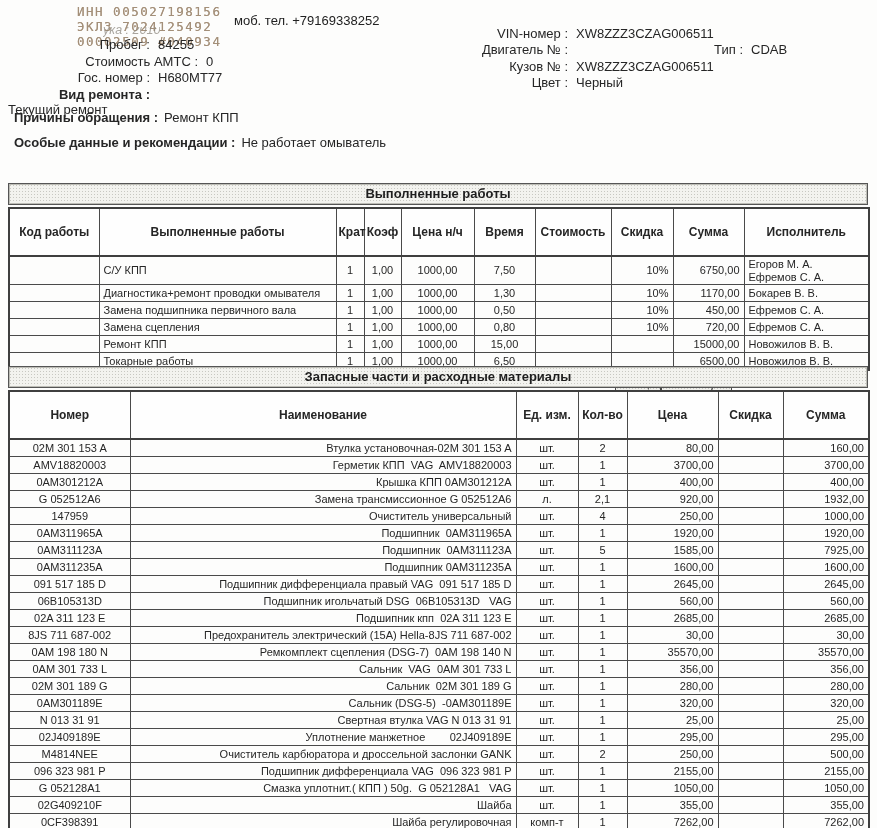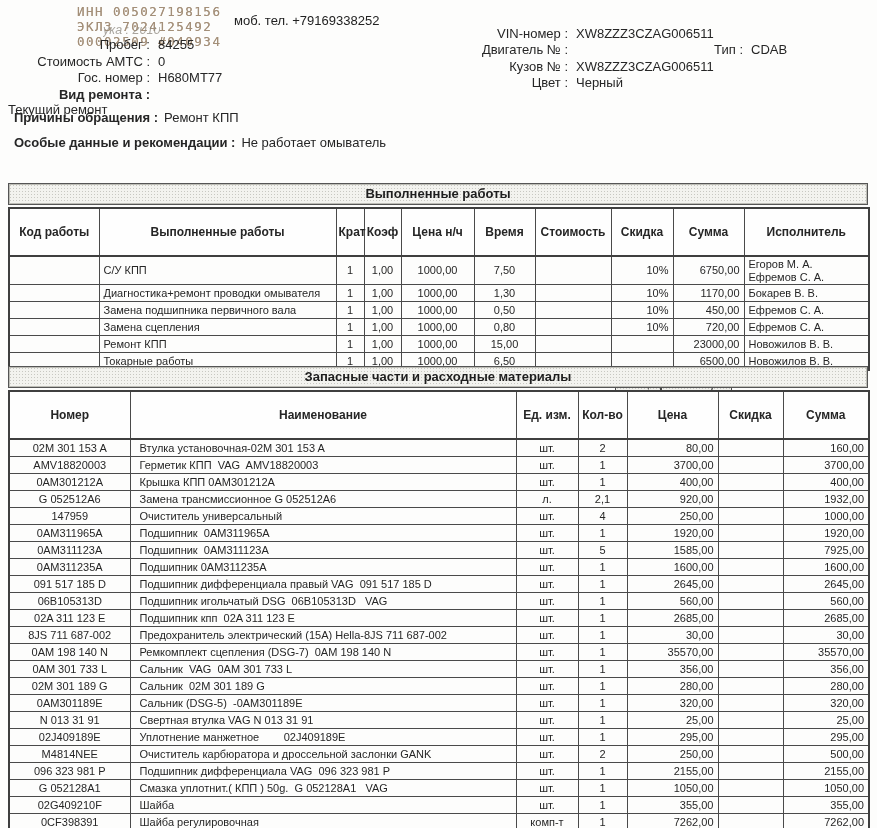--- a/index.html
+++ b/index.html
@@ -37,21 +37,21 @@
   .works td.col-code{text-align:center;}
   .works td.col-name{text-align:left;white-space:pre-wrap;}
   .works td.col-krat,.works td.col-koef,.works td.col-rate,.works td.col-time{text-align:center;}
   .works td.col-cost{text-align:right;}
   .works td.col-discount{text-align:right;}
   .works td.col-sum{text-align:right;}
   .works td.col-executor{text-align:left;white-space:pre-line;}
 
   
   .parts td.col-number{text-align:center;white-space:nowrap;}
-  .parts td.col-name{text-align:left;white-space:pre;padding-left:9px;}
+  .parts td.col-name{text-align:right;white-space:pre;padding-left:9px;}
   .parts td.col-unit,.parts td.col-qty{text-align:center;}
   .parts td.col-price,.parts td.col-discount,.parts td.col-sum{text-align:right;}
 
   
   .totals{display:flex;margin-top:3px;font-size:12px;align-items:stretch;}
   .totals .t-label{font-weight:bold;text-align:right;padding-right:5px;font-size:13px;}
   .t-box{border:1.5px solid #4a4a4a;background-color:#f1f1ed;background-image:radial-gradient(#c8c8c2 0.8px, transparent 0.9px);background-size:3px 3px;padding:2px 4px;box-sizing:border-box;text-align:right;}
   .t-box.center{text-align:center;}
   .t-gap{box-sizing:border-box;}
 </style>
@@ -69,21 +69,21 @@
   <div class="phone">моб. тел. +79169338252</div>
 
   <div class="year-fragment">
       <span>ука : 2010</span>
     </div>
 
   <div class="kv-row left-kv" style="left:0;top:37px;">
     <span class="kv-label">Пробег :</span>
     <span class="kv-value">84255</span>
   </div>
-  <div class="kv-row left-kv" style="left:0;top:54px;">
+  <div class="kv-row left-kv" style="left:0;top:54px;padding-left:48px;">
     <span class="kv-label">Стоимость АМТС :</span>
     <span class="kv-value">0</span>
   </div>
   <div class="kv-row left-kv" style="left:0;top:70px;">
     <span class="kv-label">Гос. номер :</span>
     <span class="kv-value">Н680МТ77</span>
   </div>
   <div class="kv-row left-kv" style="left:0;top:87px;flex-direction:column;">
     <span class="kv-label bold">Вид ремонта :</span>
     <span class="kv-value">Текущий ремонт</span>
@@ -198,21 +198,21 @@
           </tr>
           <tr>
             <td class="col-code"></td>
             <td class="col-name">Ремонт КПП</td>
             <td class="col-krat">1</td>
             <td class="col-koef">1,00</td>
             <td class="col-rate">1000,00</td>
             <td class="col-time">15,00</td>
             <td class="col-cost"></td>
             <td class="col-discount"></td>
-            <td class="col-sum">23000,00</td>
+            <td class="col-sum">15000,00</td>
             <td class="col-executor">Новожилов В. В.</td>
           </tr>
           <tr>
             <td class="col-code"></td>
             <td class="col-name">Токарные работы</td>
             <td class="col-krat">1</td>
             <td class="col-koef">1,00</td>
             <td class="col-rate">1000,00</td>
             <td class="col-time">6,50</td>
             <td class="col-cost"></td>
@@ -356,21 +356,21 @@
           <tr>
             <td class="col-number">8JS 711 687-002</td>
             <td class="col-name">Предохранитель электрический (15А) Hella-8JS 711 687-002</td>
             <td class="col-unit">шт.</td>
             <td class="col-qty">1</td>
             <td class="col-price">30,00</td>
             <td class="col-discount"></td>
             <td class="col-sum">30,00</td>
           </tr>
           <tr>
-            <td class="col-number">0AM 198 140 N</td>
+            <td class="col-number">0AM 198 180 N</td>
             <td class="col-name">Ремкомплект сцепления (DSG-7)  0AM 198 140 N</td>
             <td class="col-unit">шт.</td>
             <td class="col-qty">1</td>
             <td class="col-price">35570,00</td>
             <td class="col-discount"></td>
             <td class="col-sum">35570,00</td>
           </tr>
           <tr>
             <td class="col-number">0AM 301 733 L</td>
             <td class="col-name">Сальник  VAG  0AM 301 733 L</td>

